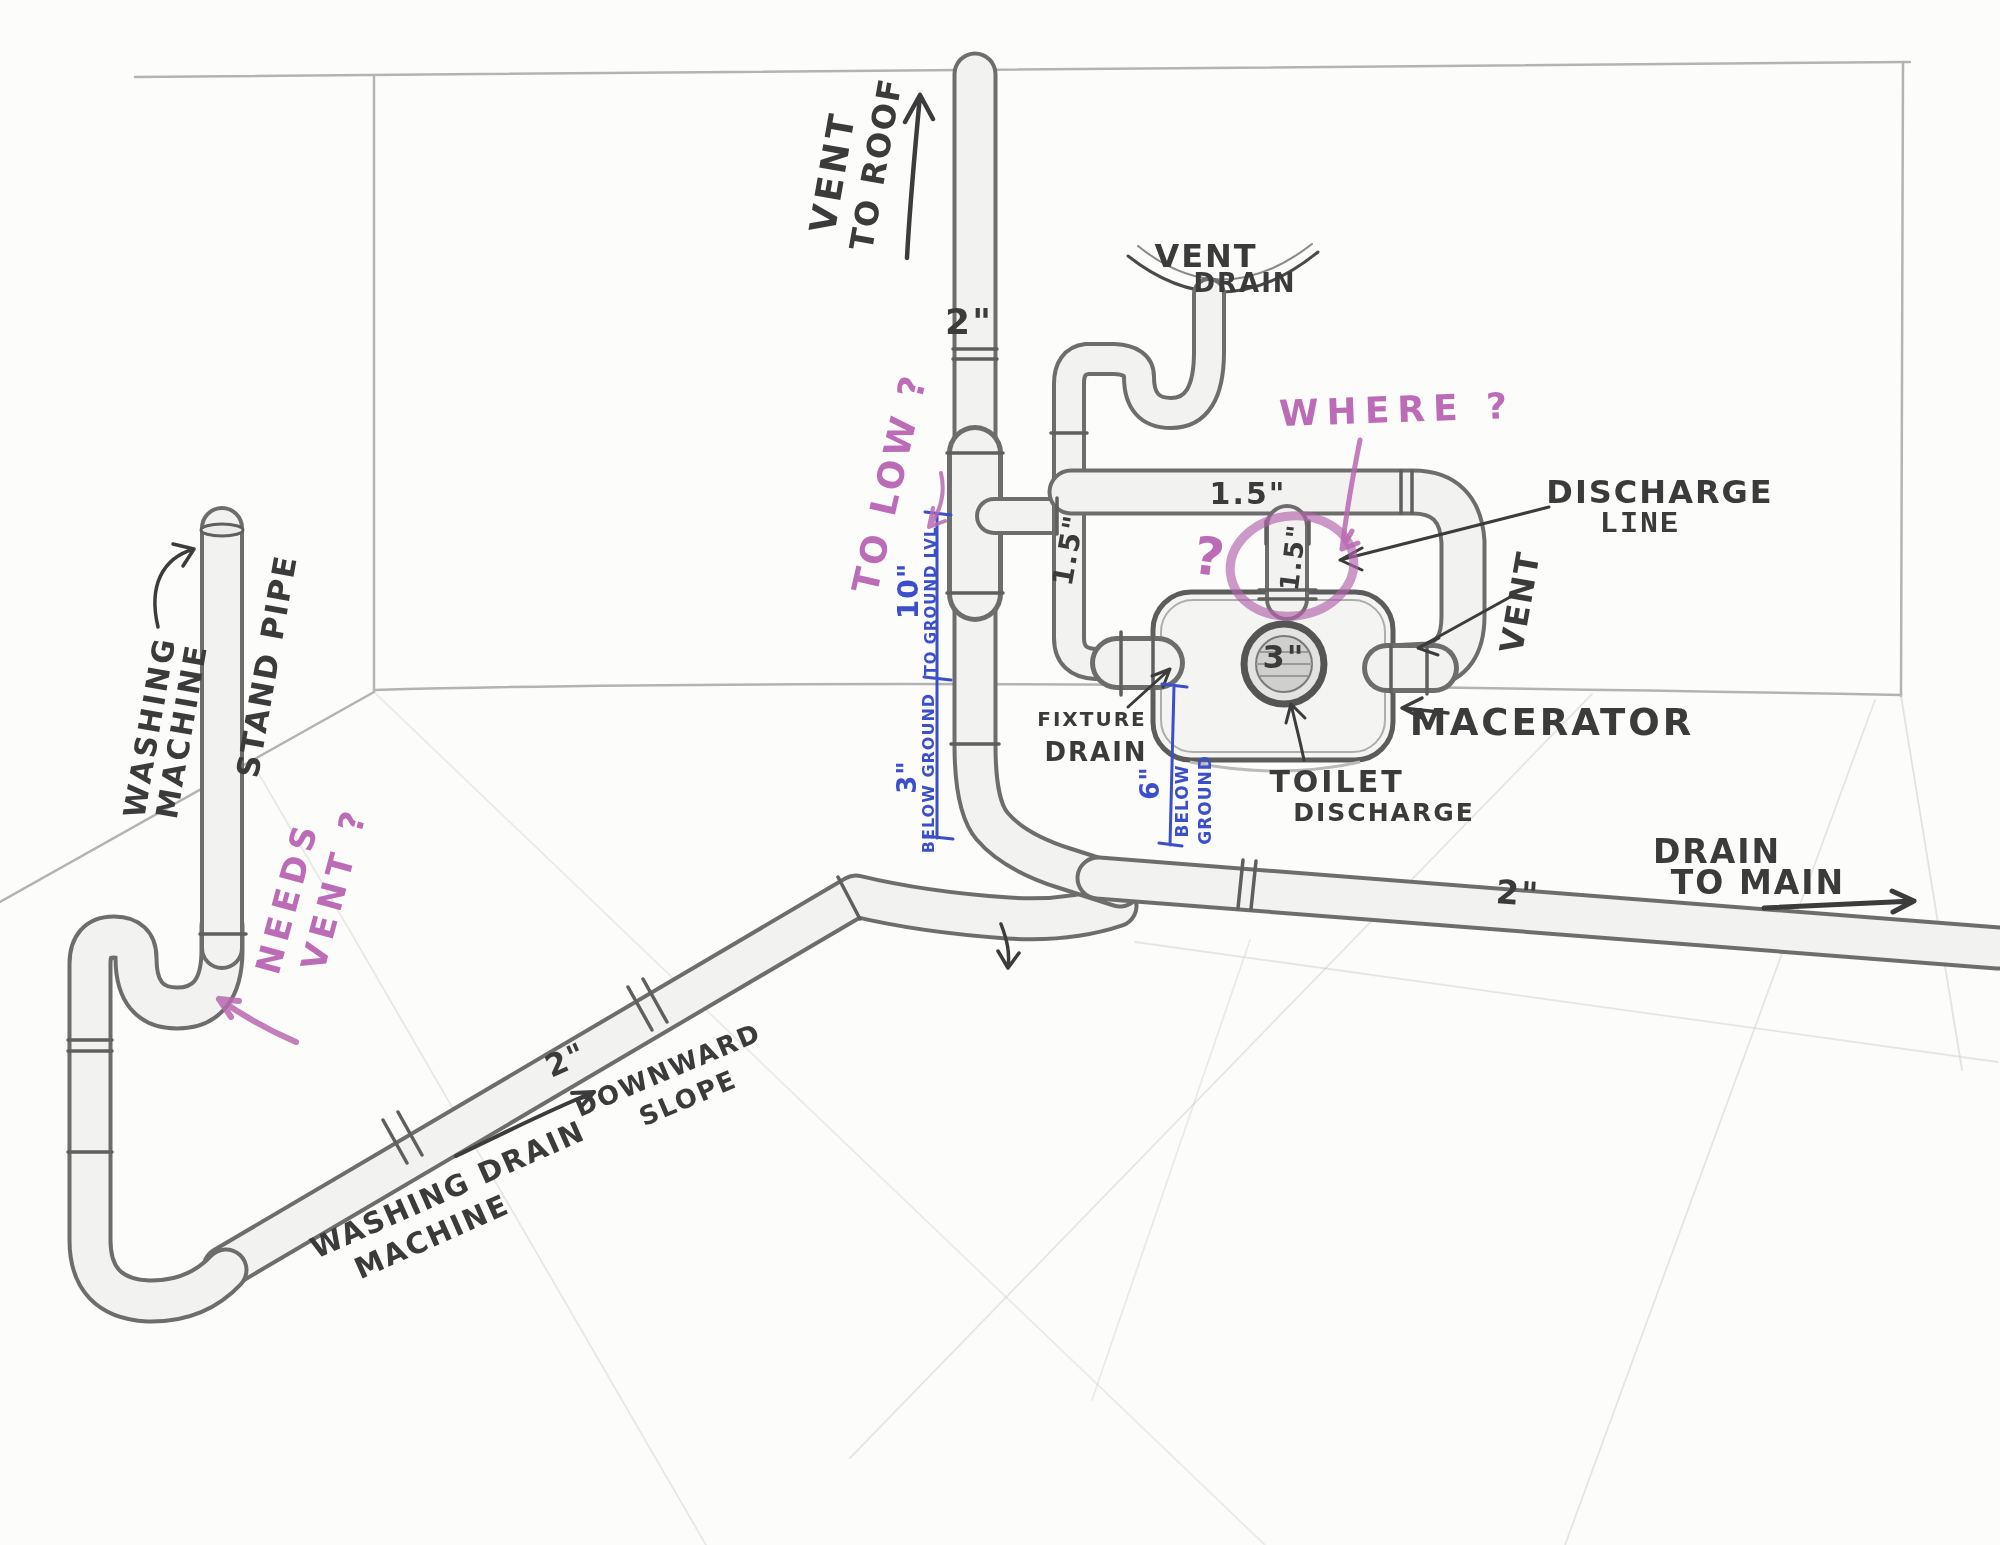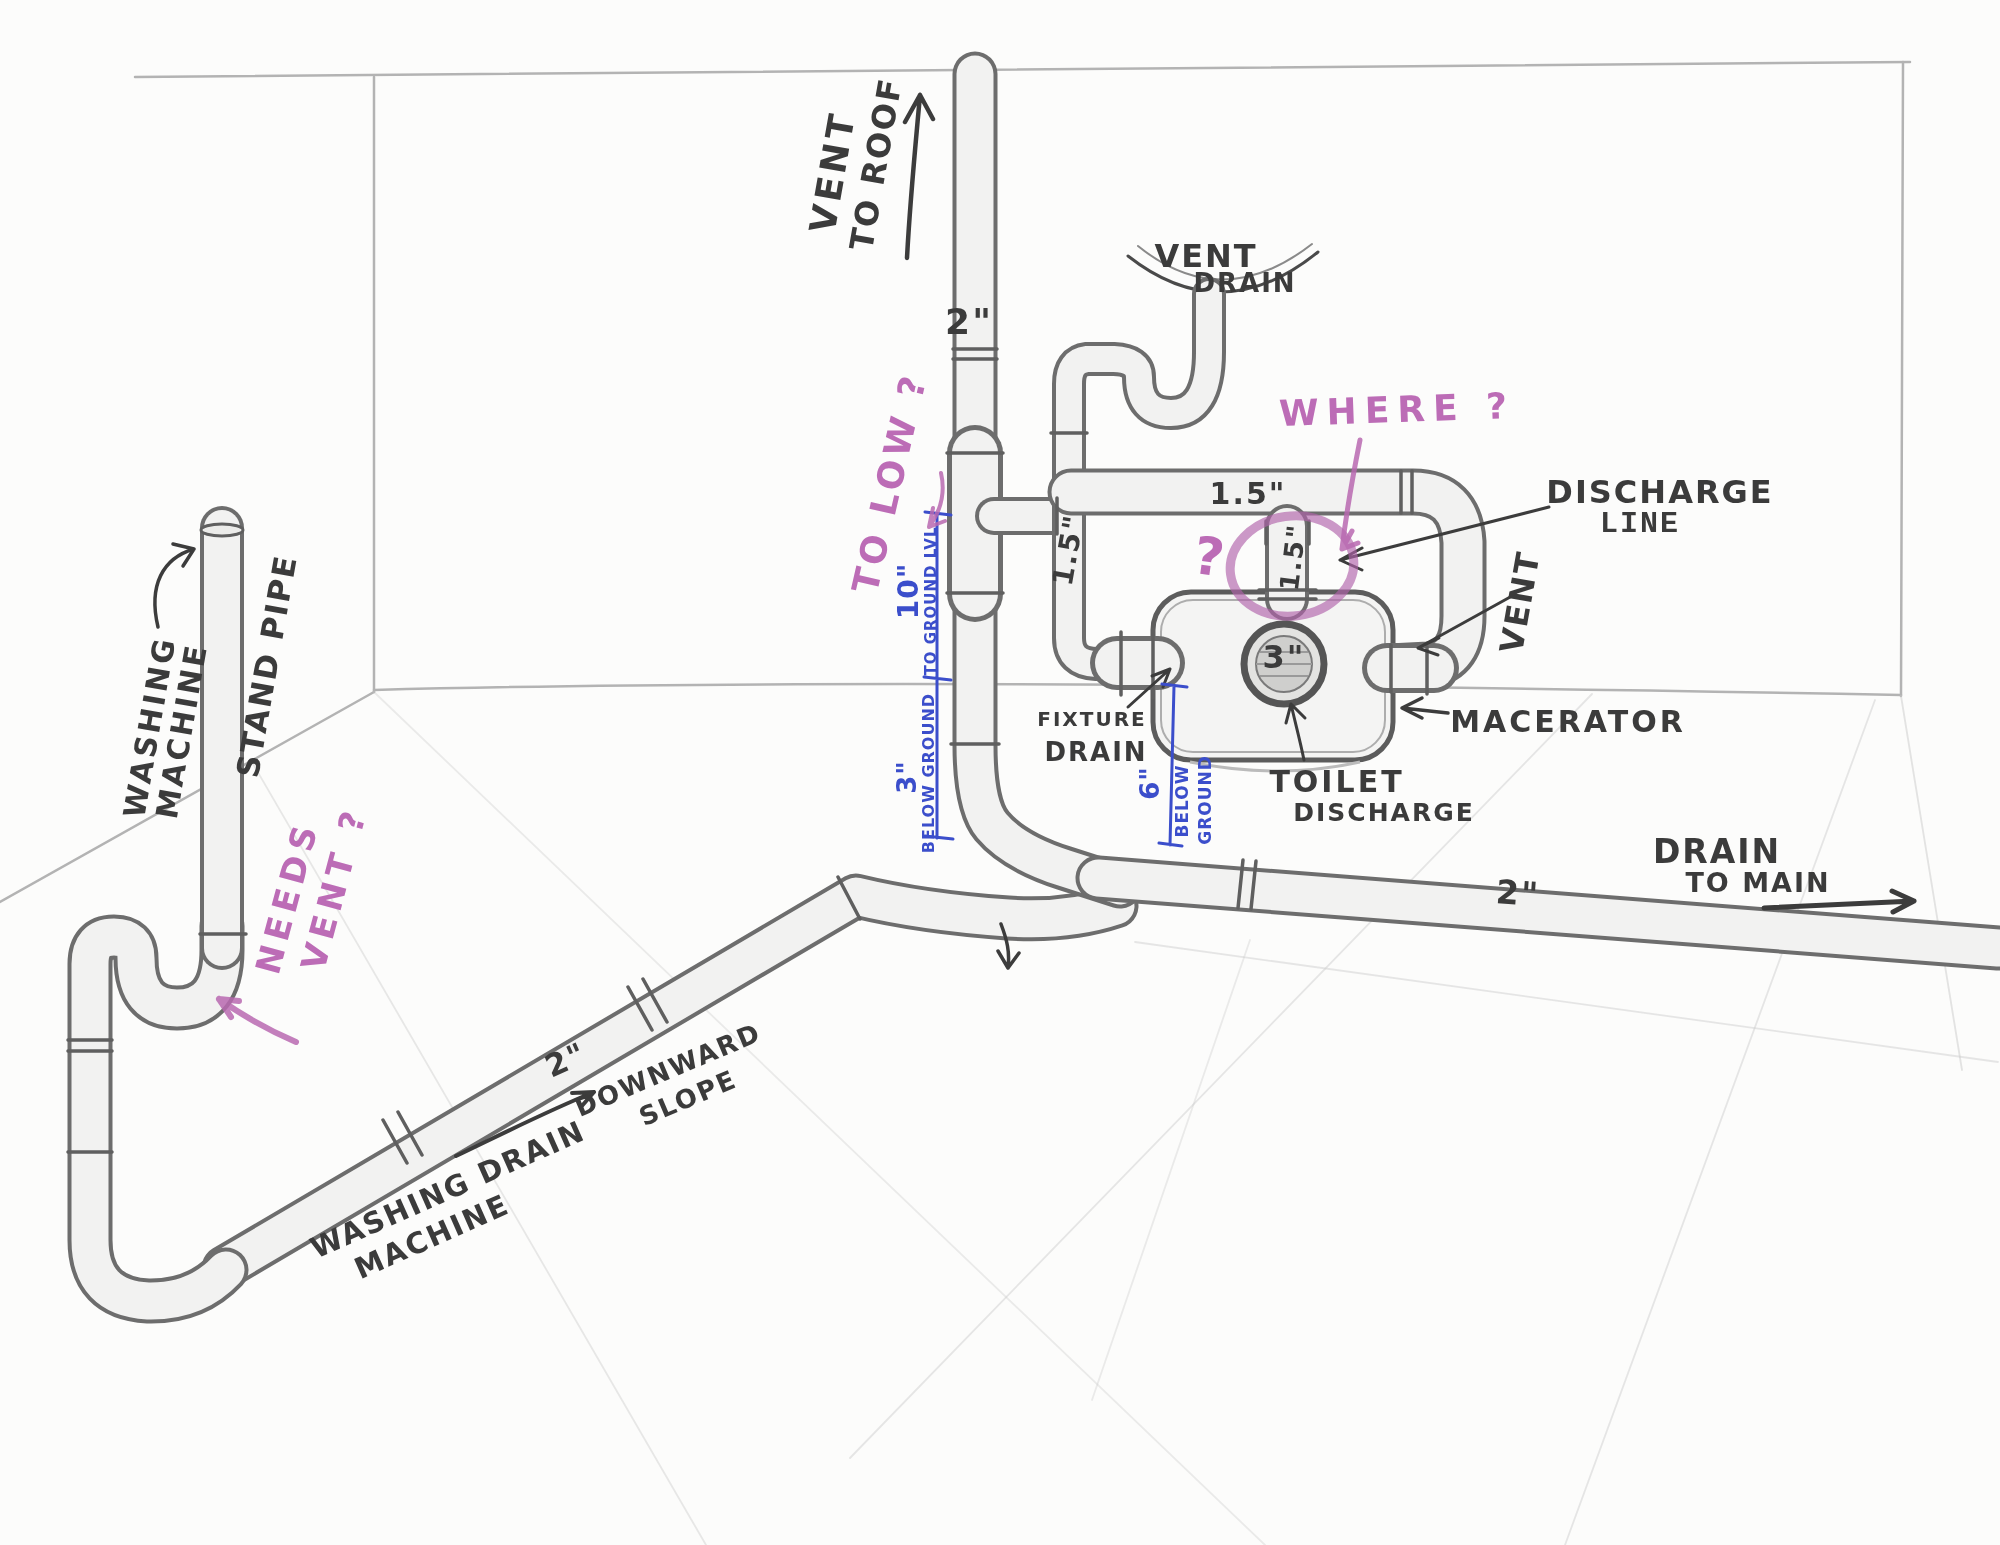--- a/index.html
+++ b/index.html
@@ -202,21 +202,21 @@
   <div class="lbl" style="left:1206px;top:256px;font-size:32px;">VENT</div>
   <div class="lbl" style="left:1245px;top:283px;font-size:26px;">DRAIN</div>
 
   <div class="lbl pink" style="left:1397px;top:410px;font-size:36px;--r:-2deg;letter-spacing:8px;">WHERE ?</div>
   <div class="lbl pink" style="left:1210px;top:557px;font-size:52px;--r:8deg;">?</div>
 
   <div class="lbl" style="left:1660px;top:492px;font-size:32px;">DISCHARGE</div>
   <div class="lbl" style="left:1640px;top:524px;font-size:30px;font-family:Liberation Mono, monospace;">LINE</div>
 
   <div class="lbl" style="left:1520px;top:602px;font-size:32px;--r:-80deg;">VENT</div>
-  <div class="lbl" style="left:1552px;top:722px;font-size:30px;letter-spacing:3px;margin-left:16px;">MACERATOR</div>
+  <div class="lbl" style="left:1552px;top:722px;font-size:37px;letter-spacing:3px;">MACERATOR</div>
 
   <div class="lbl" style="left:1092px;top:719px;font-size:20px;">FIXTURE</div>
   <div class="lbl" style="left:1096px;top:752px;font-size:26px;">DRAIN</div>
 
   <div class="lbl" style="left:1337px;top:782px;font-size:30px;letter-spacing:3px;">TOILET</div>
   <div class="lbl" style="left:1384px;top:812px;font-size:25px;">DISCHARGE</div>
 
   <div class="lbl" style="left:1248px;top:494px;font-size:30px;">1.5"</div>
   <div class="lbl" style="left:1069px;top:550px;font-size:28px;--r:-80deg;">1.5"</div>
   <div class="lbl" style="left:1293px;top:557px;font-size:26px;--r:-83deg;">1.5"</div>
@@ -239,16 +239,16 @@
   <div class="lbl" style="left:182px;top:731px;font-size:30px;--r:-80deg;letter-spacing:3px;">MACHINE</div>
   <div class="lbl" style="left:267px;top:666px;font-size:31px;--r:-80deg;">STAND PIPE</div>
 
   <div class="lbl" style="left:566px;top:1060px;font-size:31px;--r:-24deg;">2"</div>
   <div class="lbl" style="left:668px;top:1070px;font-size:26px;--r:-23deg;">DOWNWARD</div>
   <div class="lbl" style="left:688px;top:1098px;font-size:26px;--r:-23deg;">SLOPE</div>
   <div class="lbl" style="left:448px;top:1190px;font-size:29px;--r:-24deg;">WASHING DRAIN</div>
   <div class="lbl" style="left:432px;top:1237px;font-size:29px;--r:-24deg;">MACHINE</div>
 
   <div class="lbl" style="left:1717px;top:851px;font-size:33px;">DRAIN</div>
-  <div class="lbl" style="left:1758px;top:882px;font-size:27px;">TO MAIN</div>
+  <div class="lbl" style="left:1758px;top:882px;font-size:33px;">TO MAIN</div>
   <div class="lbl" style="left:1518px;top:893px;font-size:33px;--r:4deg;">2"</div>
 
 </div>
 
 </body></html>

